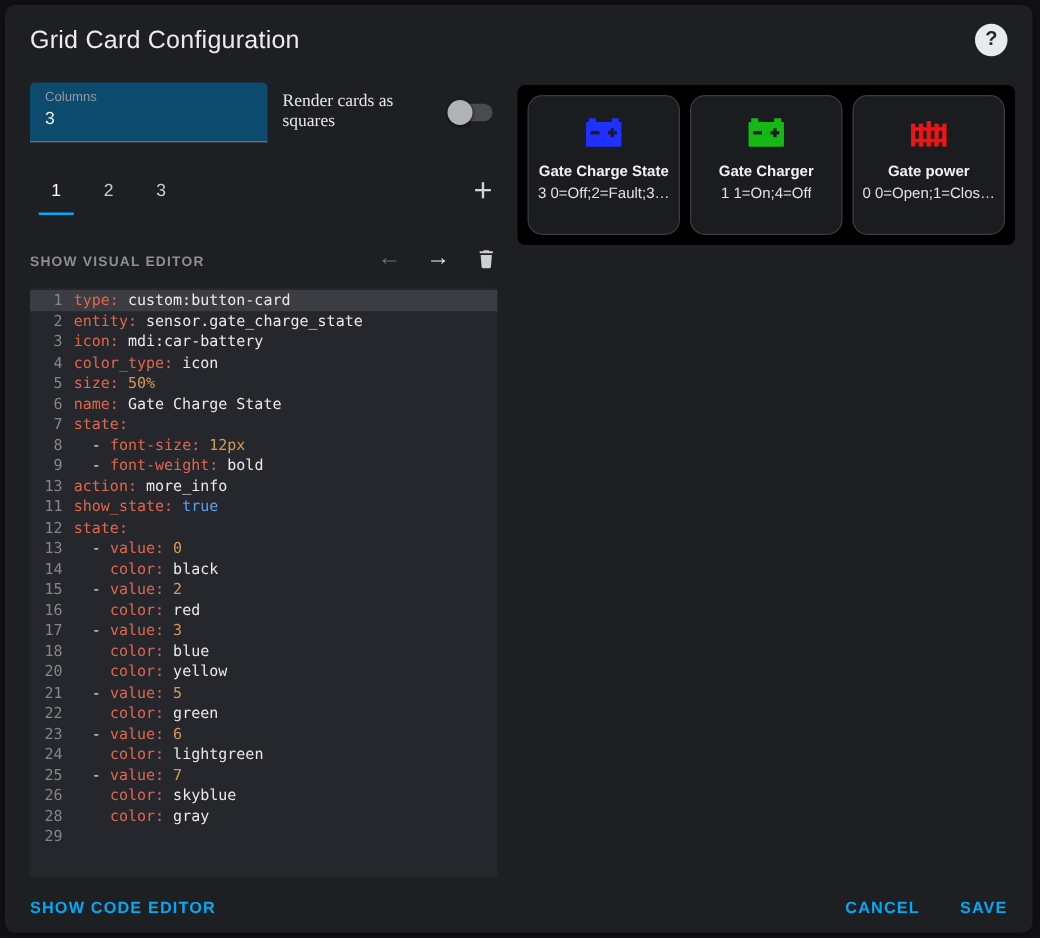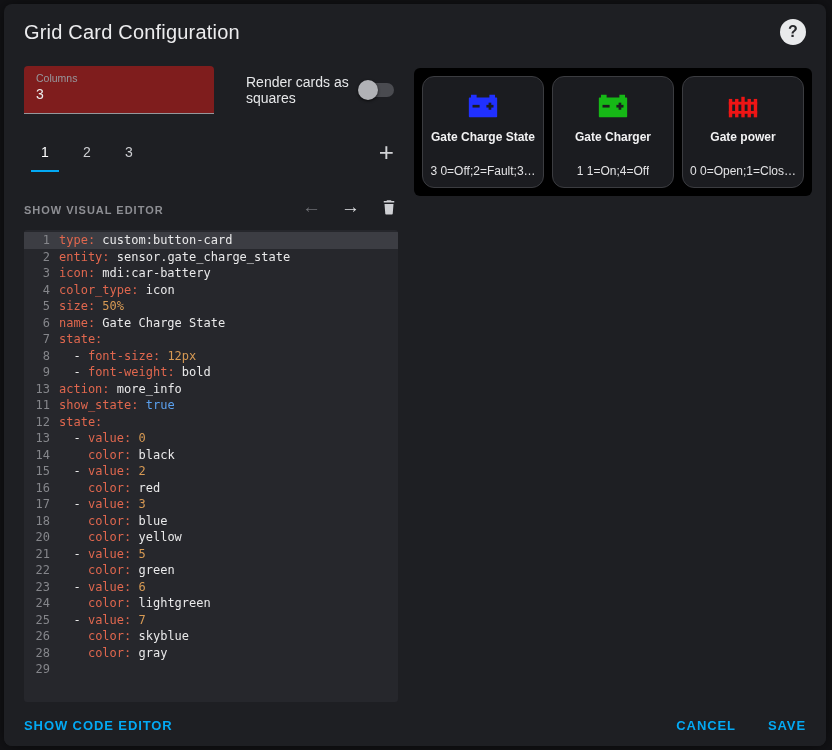--- a/index.html
+++ b/index.html
@@ -11,26 +11,26 @@
   
   .header{display:flex;align-items:center;height:56px;padding:0 20px;}
   .title{font-size:20px;font-weight:400;color:#ececee;margin:0;letter-spacing:.2px;}
   .help-btn{margin-left:auto;width:26px;height:26px;border:none;border-radius:50%;
     background:#e9eaec;color:#26272b;font-weight:700;font-size:16px;line-height:1;
     display:flex;align-items:center;justify-content:center;cursor:pointer;padding:0;}
 
   
   .left-col{position:absolute;left:20px;top:62px;width:374px;}
   .config-row{display:flex;align-items:center;height:48px;}
-  .text-field{width:190px;height:48px;background:#7f1d1d;border-radius:4px 4px 0 0;
+  .text-field{width:190px;height:48px;background:#0c4a6e;border-radius:4px 4px 0 0;
     border-bottom:1px solid #96979b;box-sizing:border-box;padding:6px 12px 0 12px;flex:none;}
   .tf-label{display:block;font-size:10.5px;color:#97989d;}
   .tf-input{display:block;width:100%;background:transparent;border:none;outline:none;
     color:#eceded;font-size:14px;padding:2px 0 0 0;font-family:inherit;}
-  .squares-label{margin-left:32px;font-size:14px;color:#e6e7e9;flex:1;}
+  .squares-label{margin-left:12px;font-size:14px;color:#e6e7e9;flex:1;font-family:Liberation Serif, serif;}
   .toggle{position:relative;width:38px;height:22px;flex:none;margin-right:2px;cursor:pointer;}
   .toggle-track{position:absolute;left:2px;top:4px;width:34px;height:14px;border-radius:7px;background:#4a4b50;}
   .toggle-knob{position:absolute;left:0;top:1px;width:20px;height:20px;border-radius:50%;
     background:#b1b2b6;box-shadow:0 1px 3px rgba(0,0,0,.7);}
 
   .tab-row{display:flex;align-items:center;margin-top:18px;height:40px;}
   .tab-bar{display:flex;}
   .tab{width:42px;height:40px;display:flex;align-items:center;justify-content:center;
     font-size:14px;color:#cdced2;position:relative;cursor:pointer;}
   .tab.active{color:#ffffff;}
@@ -61,21 +61,21 @@
   
   .preview{position:absolute;left:410px;top:64px;width:398px;height:128px;background:#000;
     border-radius:6px;padding:8px;box-sizing:border-box;display:flex;gap:8px;}
   .pcard{flex:1;background:#1b1c20;border:1px solid #3b3c40;border-radius:12px;
     display:flex;flex-direction:column;align-items:center;padding-top:12px;
     box-sizing:border-box;overflow:hidden;cursor:pointer;}
   .card-icon{width:46px;height:34px;flex:none;}
   .card-icon svg{width:100%;height:100%;display:block;}
   .card-icon svg .cut{fill:#1b1c20;}
   .card-name{margin-top:7px;font-size:12px;font-weight:700;color:#f2f2f3;white-space:nowrap;max-width:96%;overflow:hidden;}
-  .card-state{margin-top:20px;font-size:12px;color:#e3e3e5;white-space:nowrap;max-width:96%;overflow:hidden;}
+  .card-state{margin-top:3px;font-size:12px;color:#e3e3e5;white-space:nowrap;max-width:96%;overflow:hidden;}
 
   
   .footer{position:absolute;left:0;right:0;bottom:0;height:42px;display:flex;align-items:center;
     padding:0 20px;background:#1e1f23;}
   .flat-btn{background:none;border:none;color:var(--accent,#03a9f4);font-size:13px;font-weight:600;
     letter-spacing:.07em;cursor:pointer;padding:0;font-family:inherit;text-align:right;}
   .footer-right{margin-left:auto;display:flex;gap:32px;}
 </style>
 </head>
 <body>

